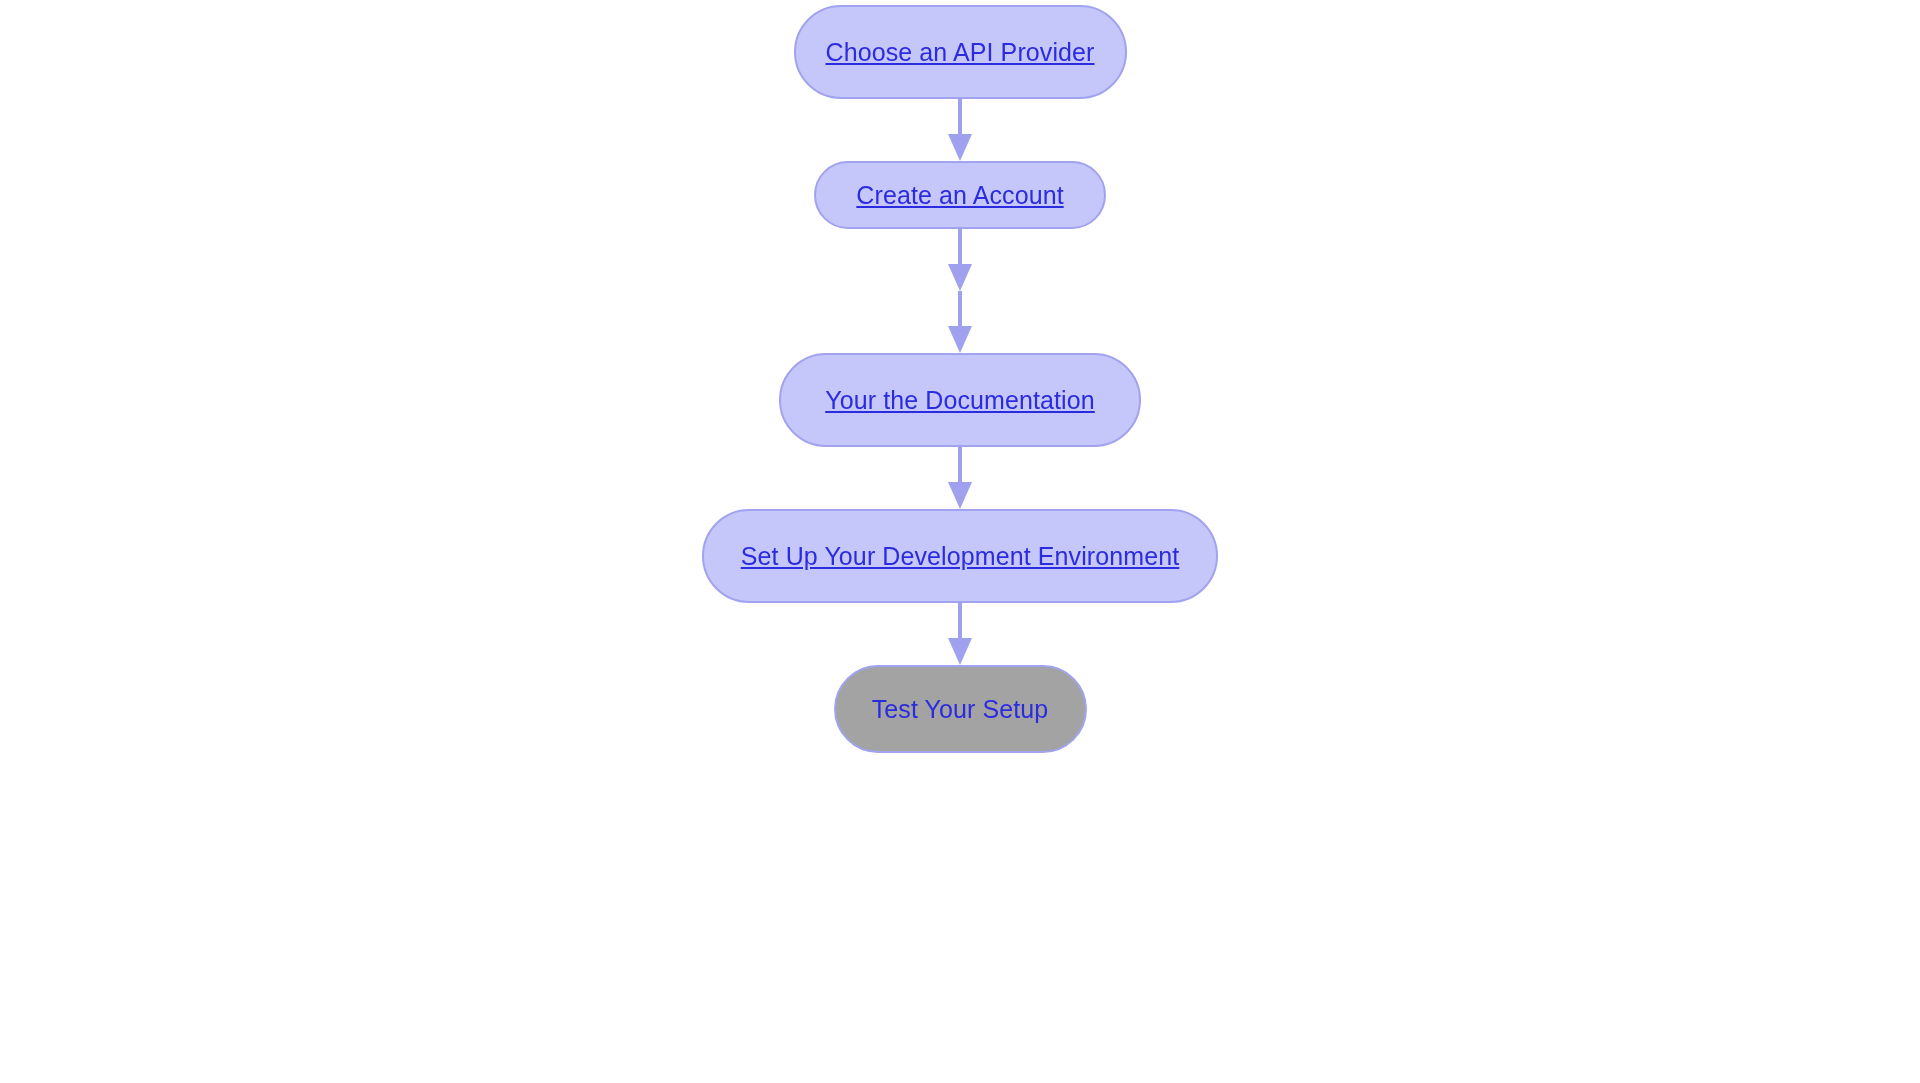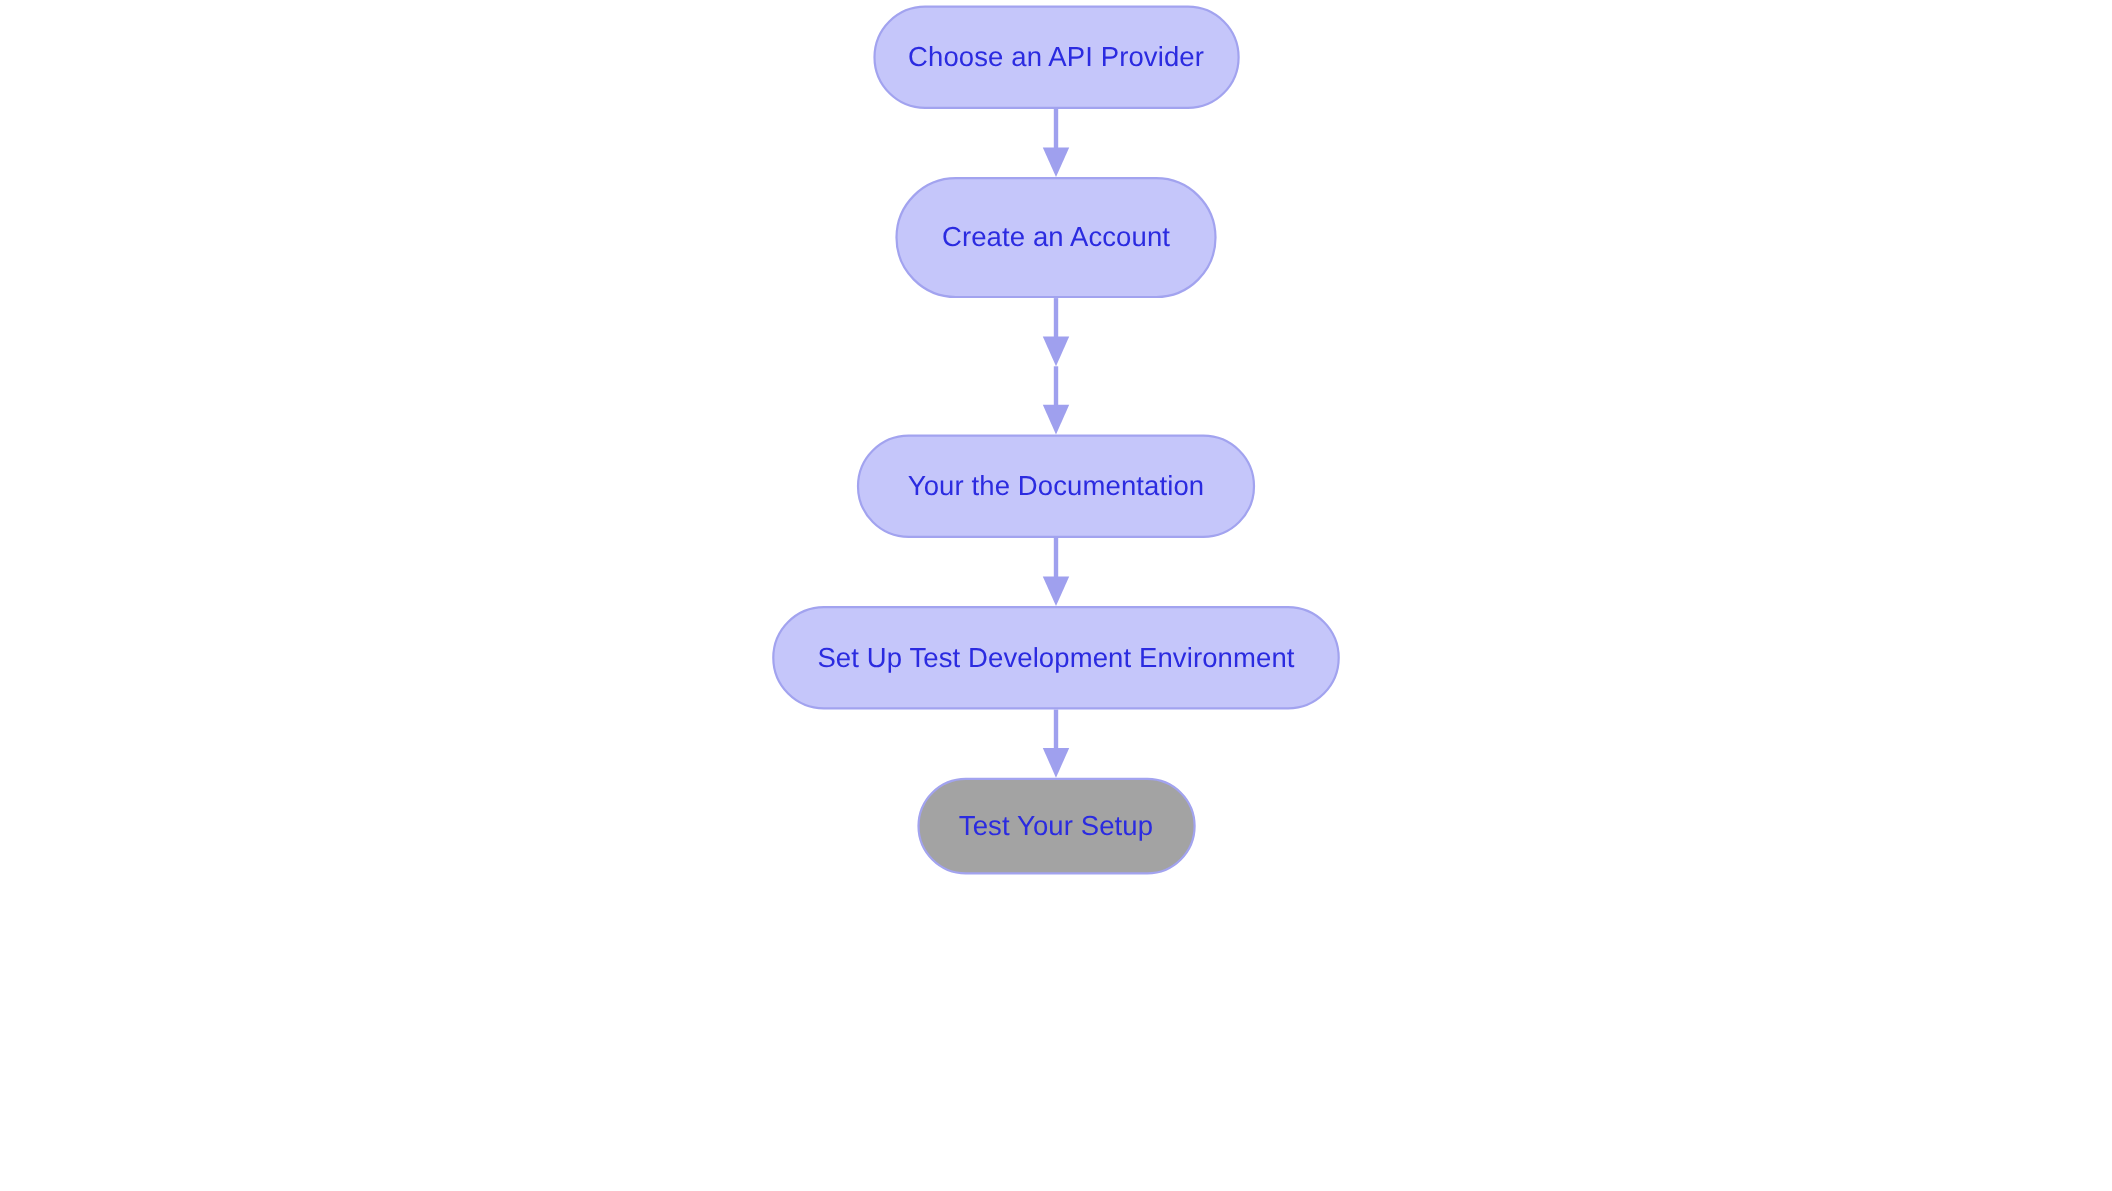--- a/index.html
+++ b/index.html
@@ -50,21 +50,21 @@
     line-height: 1;
     padding: 0 42px;
   }
 
   .flow-node .node-label {
     display: block;
     color: #2b2be0;
   }
 
   
-  .node-h-std { height: 94px; }
+  .node-h-std { height: 94px; text-decoration: underline; }
   .node-h-last { height: 88px; }
 
   
   .flow-connector {
     position: relative;
     width: 40px;
     display: flex;
     flex-direction: column;
     align-items: center;
     justify-content: flex-start;
@@ -99,21 +99,21 @@
 
     <div class="flow-node node-h-std" style="margin-top: 5px; width: 333px; height: 94px; background: rgb(197, 198, 250); border-color: rgb(162, 163, 239); color: rgb(43, 43, 224);">
       <span class="node-label">Choose an API Provider</span>
     </div>
 
     <div class="flow-connector conn-1">
       <div class="connector-line" style="background: rgb(159, 160, 238);"></div>
       <div class="connector-arrowhead" style="border-top-color: rgb(159, 160, 238);"></div>
     </div>
 
-    <div class="flow-node node-h-std" style="width: 292px; height: 110px; background: rgb(197, 198, 250); border-color: rgb(162, 163, 239); color: rgb(43, 43, 224);">
+    <div class="flow-node node-h-std" style="width: 292px; height: 68px; background: rgb(197, 198, 250); border-color: rgb(162, 163, 239); color: rgb(43, 43, 224);">
       <span class="node-label">Create an Account</span>
     </div>
 
     <div class="flow-connector conn-2">
       <div class="connector-line" style="background: rgb(159, 160, 238);"></div>
       <div class="connector-arrowhead" style="border-top-color: rgb(159, 160, 238);"></div>
     </div>
 
 
     <div class="flow-connector conn-3">
@@ -124,21 +124,21 @@
     <div class="flow-node node-h-std" style="width: 362px; height: 94px; background: rgb(197, 198, 250); border-color: rgb(162, 163, 239); color: rgb(43, 43, 224);">
       <span class="node-label">Your the Documentation</span>
     </div>
 
     <div class="flow-connector conn-4">
       <div class="connector-line" style="background: rgb(159, 160, 238);"></div>
       <div class="connector-arrowhead" style="border-top-color: rgb(159, 160, 238);"></div>
     </div>
 
     <div class="flow-node node-h-std" style="width: 516px; height: 94px; background: rgb(197, 198, 250); border-color: rgb(162, 163, 239); color: rgb(43, 43, 224);">
-      <span class="node-label">Set Up Test Development Environment</span>
+      <span class="node-label">Set Up Your Development Environment</span>
     </div>
 
     <div class="flow-connector conn-5">
       <div class="connector-line" style="background: rgb(159, 160, 238);"></div>
       <div class="connector-arrowhead" style="border-top-color: rgb(159, 160, 238);"></div>
     </div>
 
     <div class="flow-node node-h-last" style="width: 253px; height: 88px; background: #a3a3a3; border-color: rgb(162, 163, 239); color: rgb(43, 43, 224);">
       <span class="node-label">Test Your Setup</span>
     </div>

